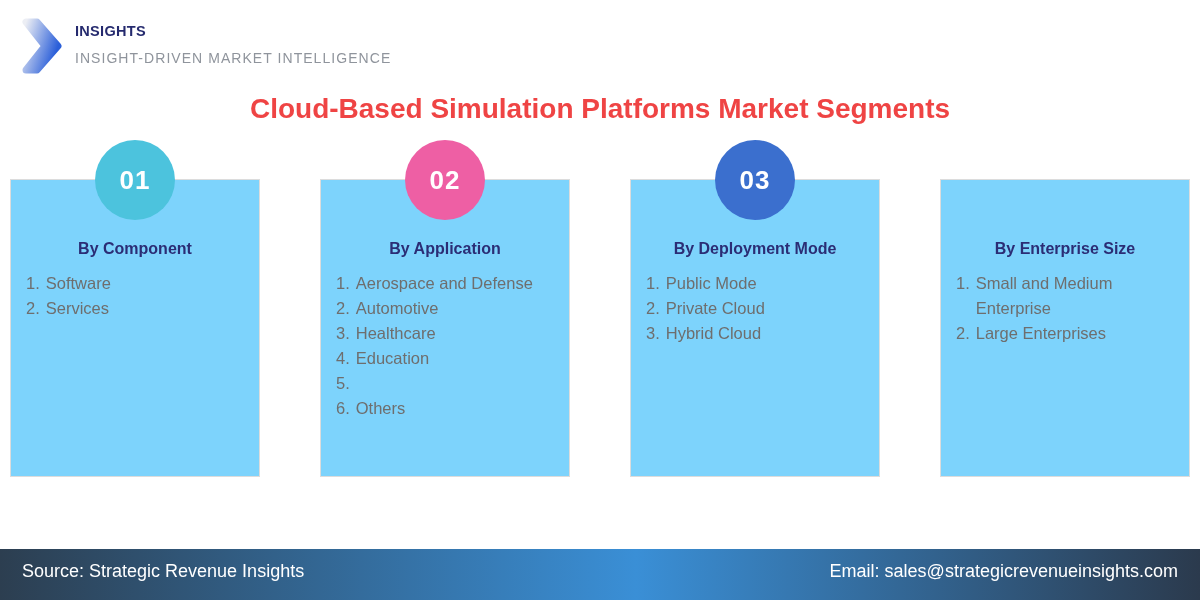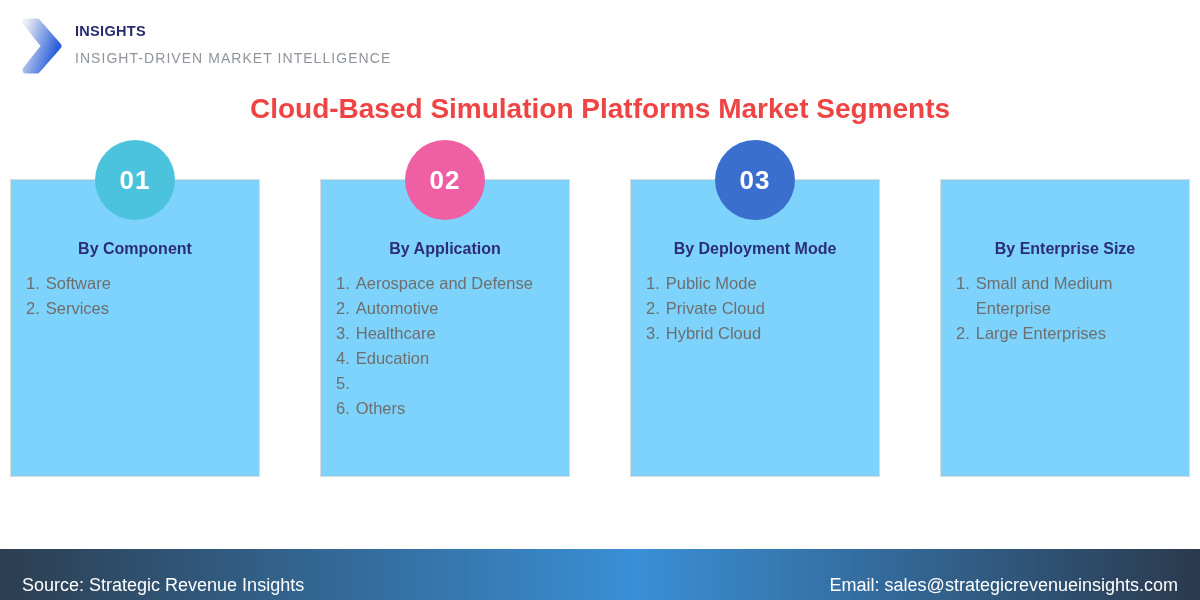--- a/index.html
+++ b/index.html
@@ -29,22 +29,22 @@
     width:80px; height:80px; border-radius:50%;
     display:flex; align-items:center; justify-content:center; }
   .badge span { color:#ffffff; font-size:26px; font-weight:bold; letter-spacing:1px; }
   .card h2 { margin-top:60px; text-align:center; font-size:16px; font-weight:bold; color:#2b2d75; }
   .card ol { list-style:none; margin:13px 12px 0 15px; }
   .card li { display:flex; font-size:16.5px; line-height:25px; color:#6e6e6e; }
   .card li .num { flex:0 0 auto; margin-right:6px; }
 
   
   .footer { position:absolute; left:0; top:549px; width:1200px; height:51px;
-    display:flex; align-items:flex-end; justify-content:space-between;
-    padding:4px 22px; color:#ffffff; font-size:18px; }
+    display:flex; align-items:flex-start; justify-content:space-between;
+    padding:12px 22px; color:#ffffff; font-size:18px; }
 </style>
 </head>
 <body>
 
 <div class="logo">
   <svg width="40" height="56" viewBox="0 0 40 56" aria-hidden="true">
     <defs>
       <linearGradient id="lg" x1="0" y1="0" x2="1" y2="0.5">
         <stop offset="0" stop-color="#eceef4"></stop>
         <stop offset="1" stop-color="#2b5fd9"></stop>

